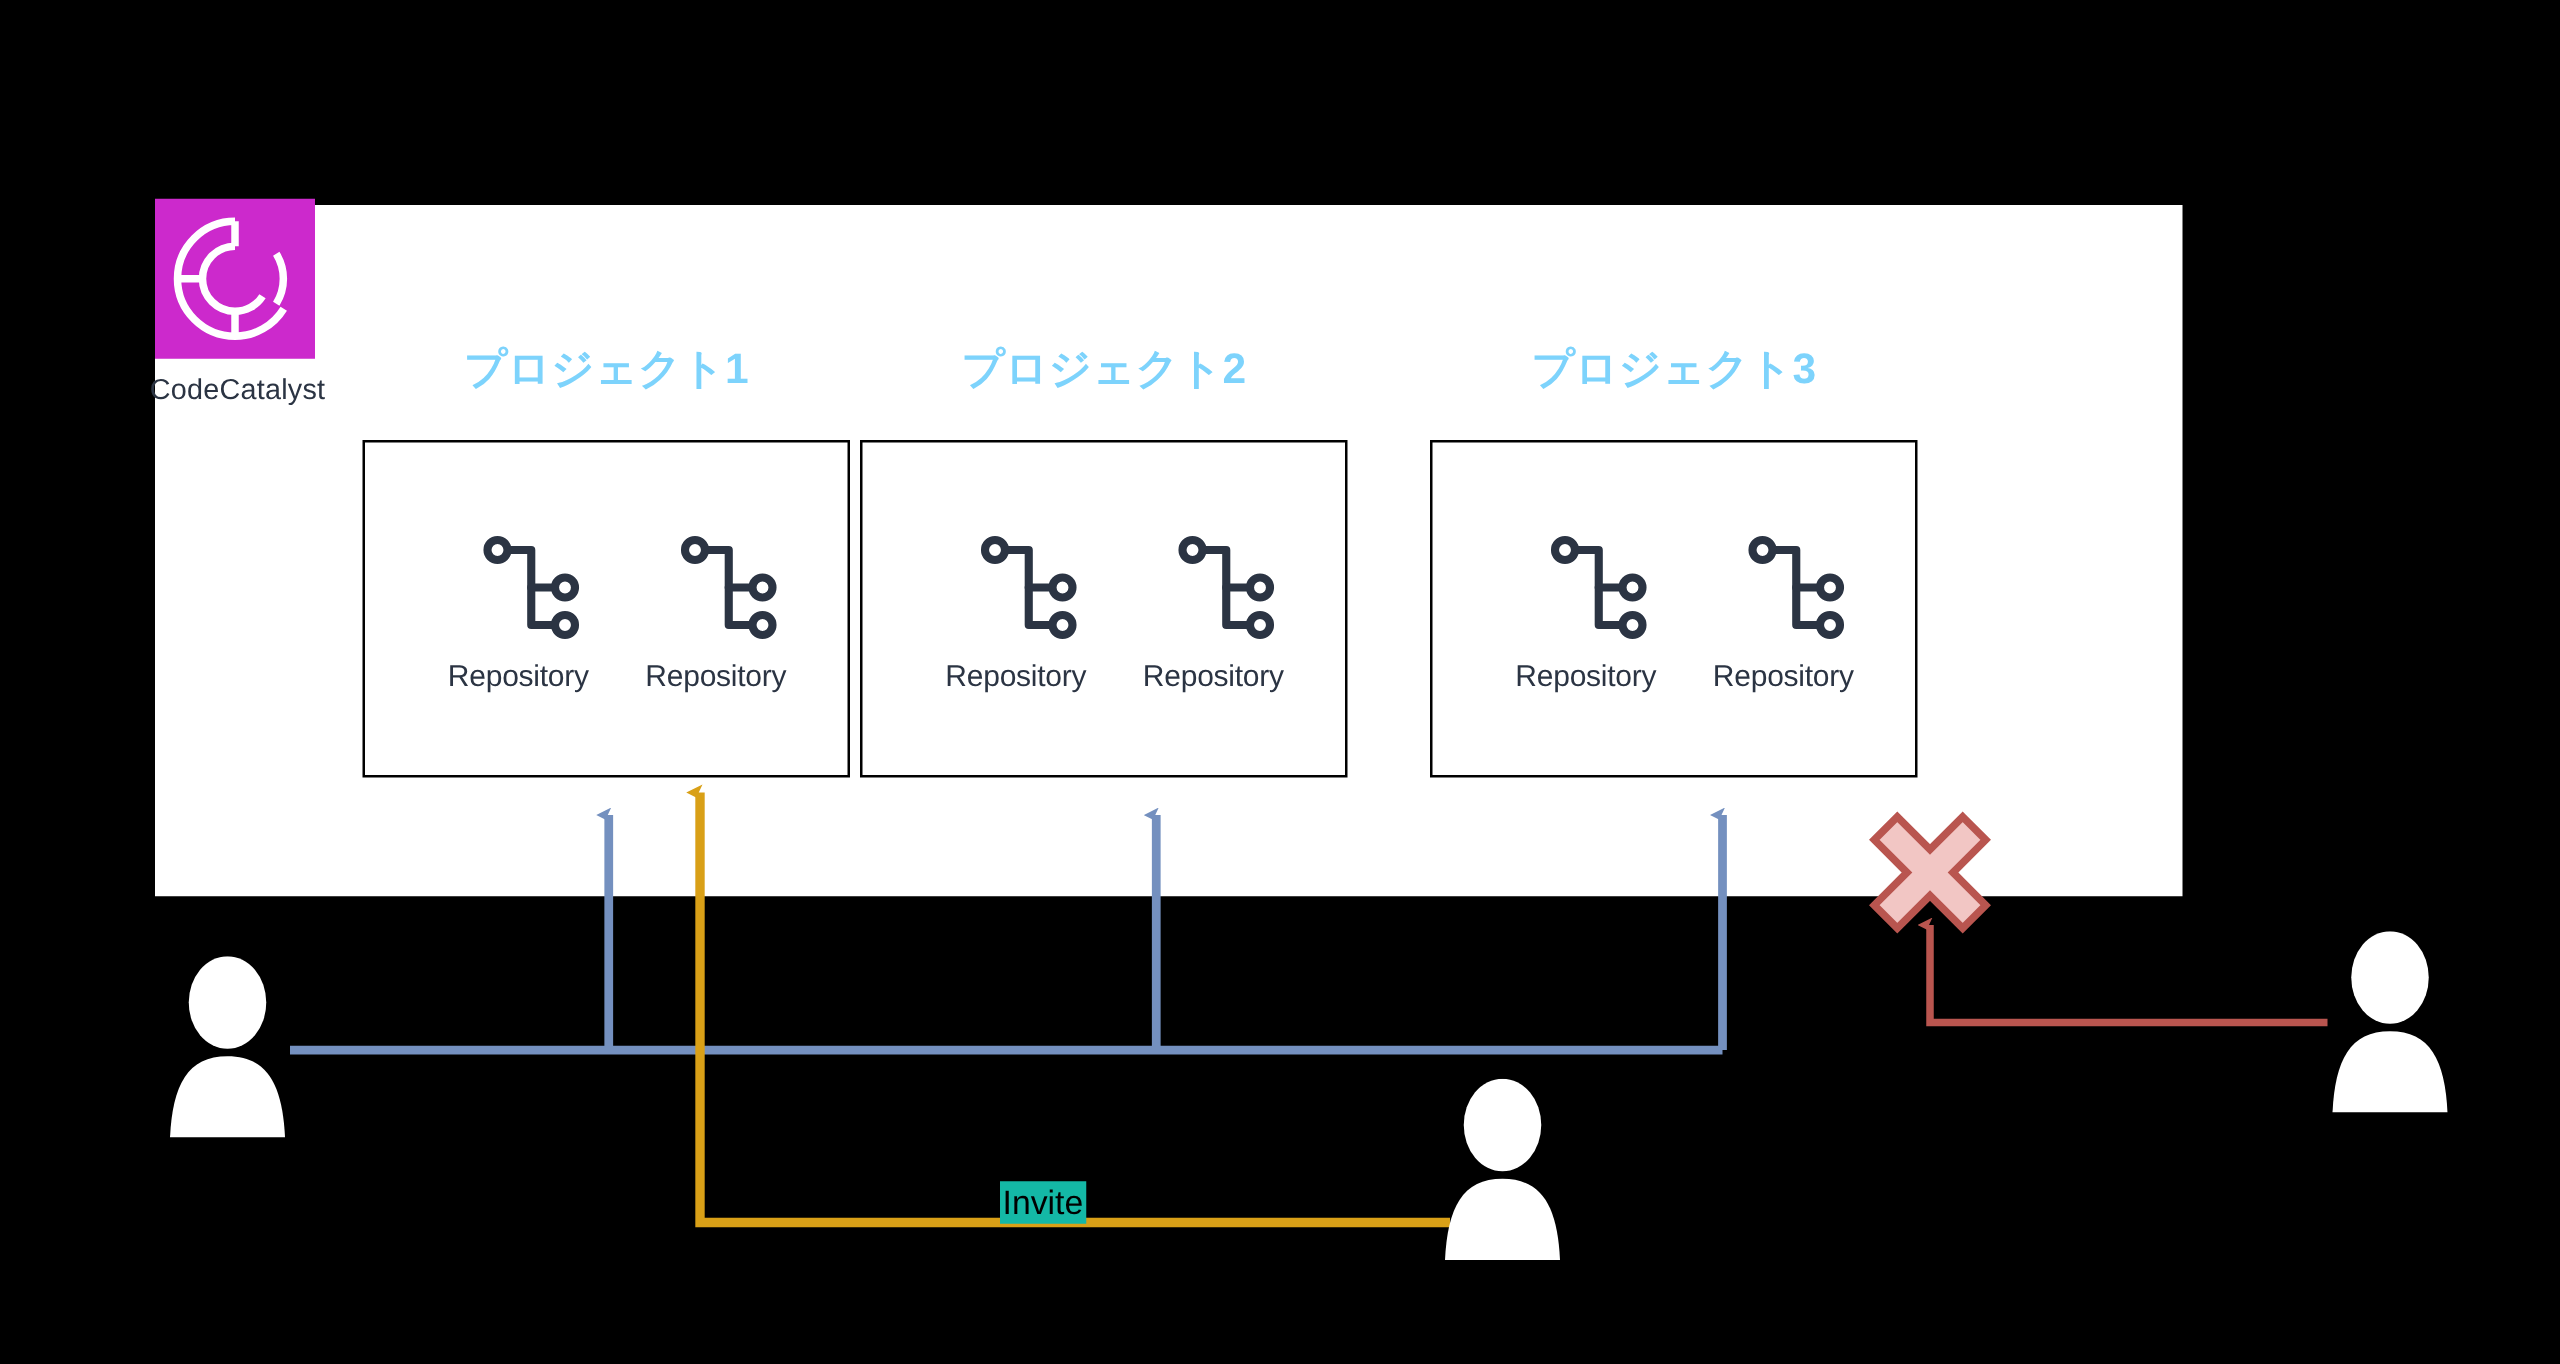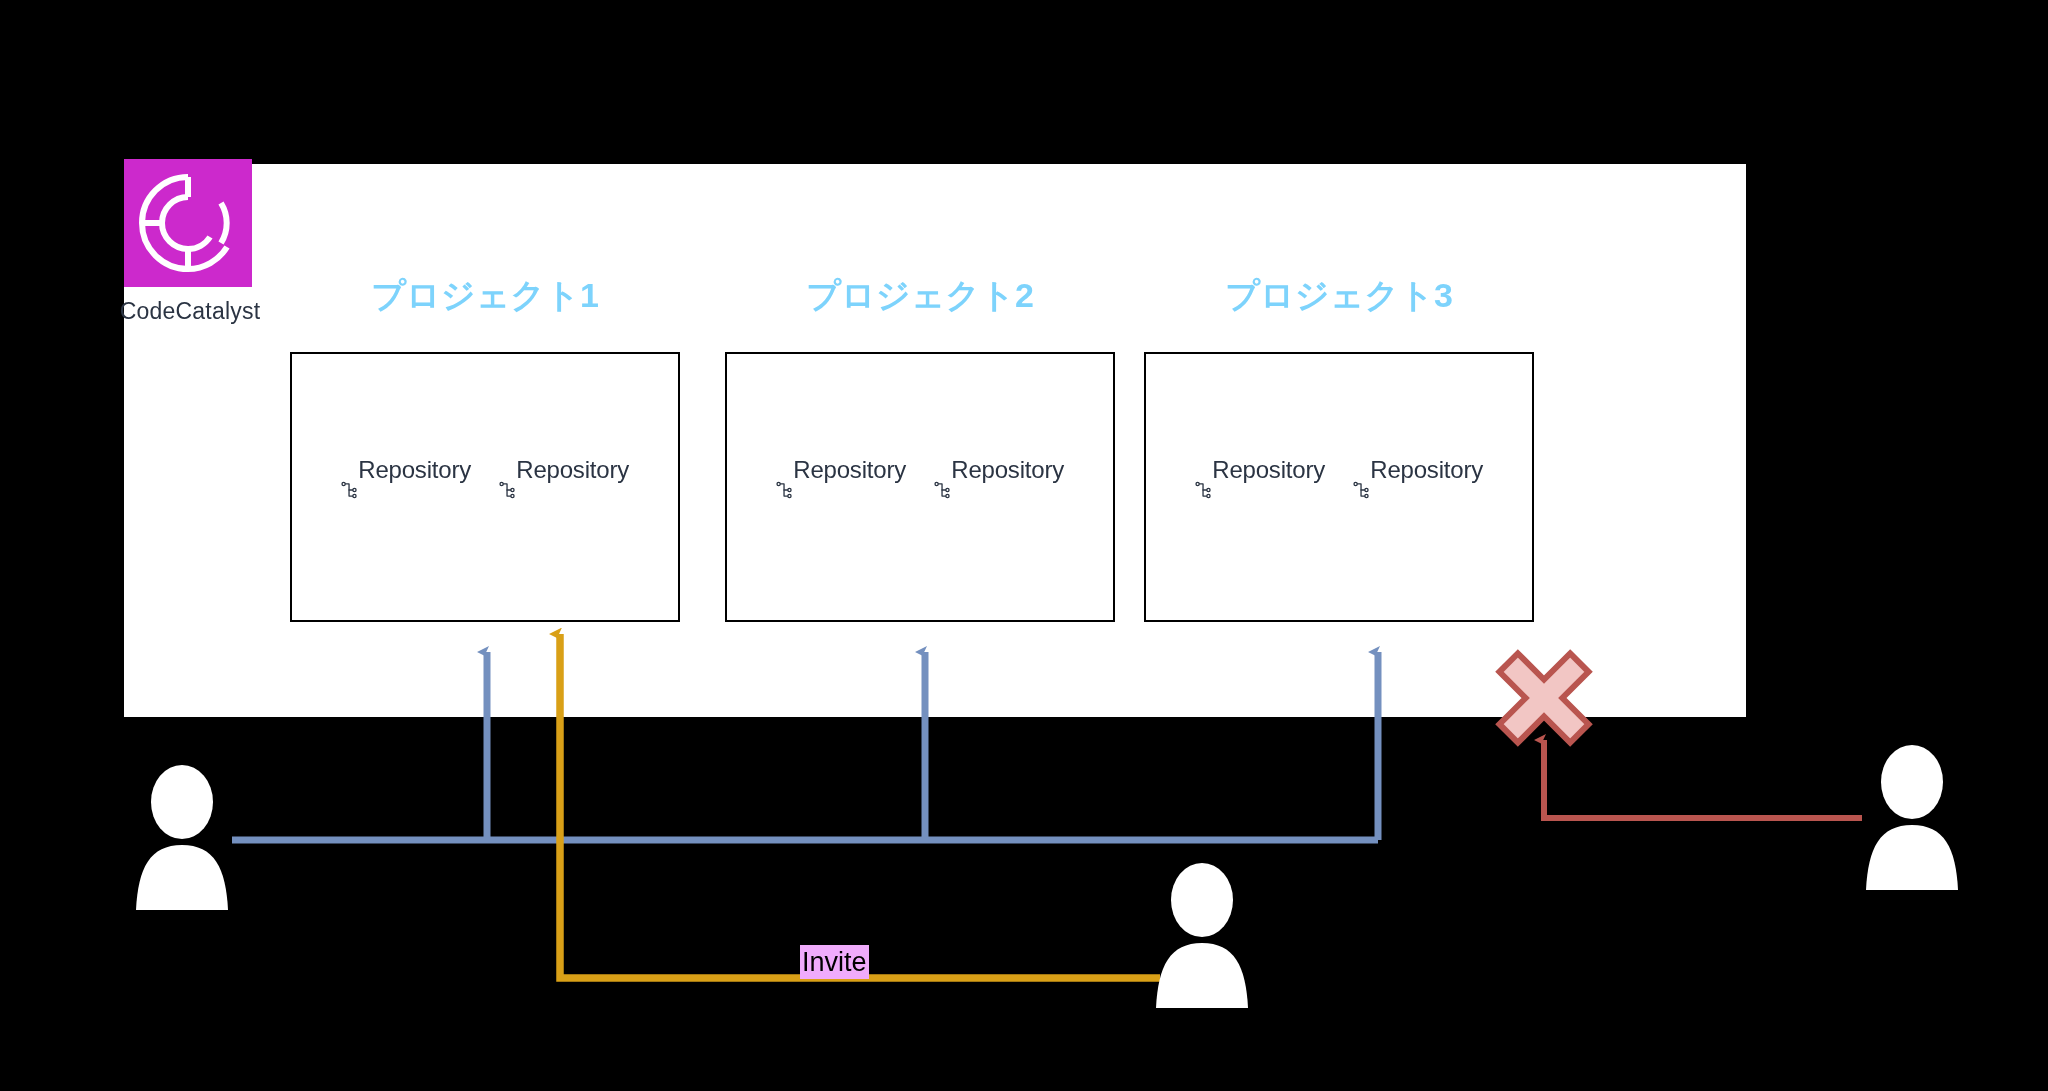--- a/index.html
+++ b/index.html
@@ -36,38 +36,38 @@
   .pbox{
     position:absolute;top:80px;left:0;
     border:2.5px solid #000;background:#fff;
     box-sizing:border-box;
   }
   .repos{
     position:absolute;left:0;top:0;width:100%;height:100%;
     display:flex;align-items:center;justify-content:center;gap:28px;
     padding-top:6px;box-sizing:border-box;
   }
-  .repo{display:flex;flex-direction:row;align-items:flex-start;width:130px;}
+  .repo{display:flex;flex-direction:column;align-items:flex-end;width:130px;}
   .repo svg{display:block;}
   .repo .rlabel{
     margin-top:12px;font-size:24px;color:#2B3443;white-space:nowrap;
     letter-spacing:-.2px;
   }
 
   
   .person{position:absolute;}
   .person svg{display:block;}
 
   
   #wires{position:absolute;left:0;top:0;width:2048px;height:1091px;pointer-events:none;}
 
   
   .invite-tag{
     position:absolute;left:800px;top:905px;
-    background:#f0abfc;color:#000;font-size:27px;line-height:32px;
+    background:#14b8a6;color:#000;font-size:27px;line-height:32px;
     padding:1px 2px;white-space:nowrap;
   }
 
   
   .bubble-wrap{position:absolute;left:1636px;top:488px;width:352px;height:160px;}
   .bubble-wrap svg{position:absolute;left:0;top:0;}
   .bubble-text{
     position:absolute;left:26px;top:30px;width:300px;
     text-align:center;font-size:26px;line-height:38px;color:#000;
     font-family:"DejaVu Sans","Liberation Sans",sans-serif;
@@ -123,21 +123,21 @@
               <circle cx="67" cy="46" r="8"></circle>
               <circle cx="67" cy="76" r="8"></circle>
             </g>
           </svg>
           <div class="rlabel">Repository</div>
         </div>
       </div>
     </div>
   </div>
 
-  <div class="project" style="left:725px;width:390px;">
+  <div class="project" style="left:688px;width:390px;">
     <div class="ptitle">プロジェクト2</div>
     <div class="pbox" style="width:390px;height:270px;">
       <div class="repos">
         <div class="repo">
           <svg width="86" height="92" viewBox="0 0 86 92" aria-hidden="true">
             <g fill="none" stroke="#2B3443" stroke-width="6.5" stroke-linecap="round" stroke-linejoin="round">
               <path d="M17 16 H40 V76 H59"></path>
               <path d="M40 46 H59"></path>
             </g>
             <g fill="#ffffff" stroke="#2B3443" stroke-width="6.5">

